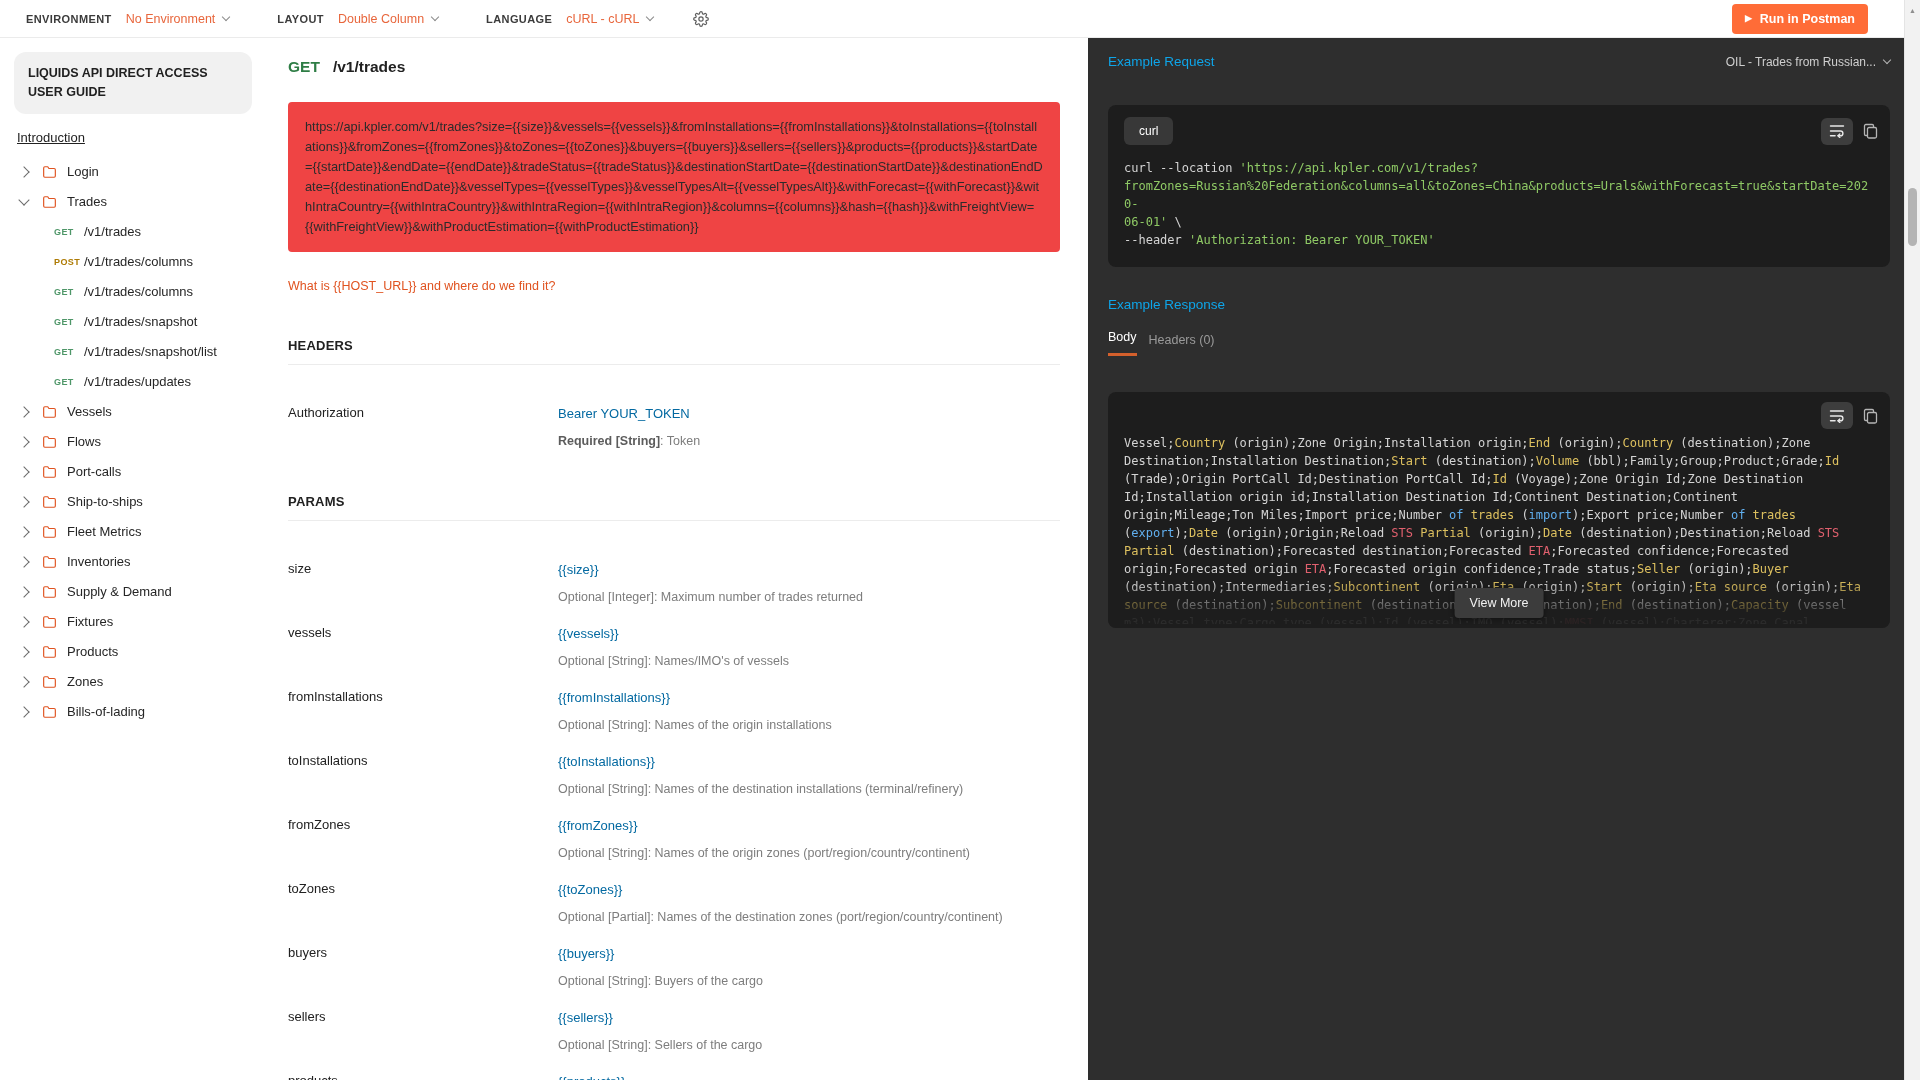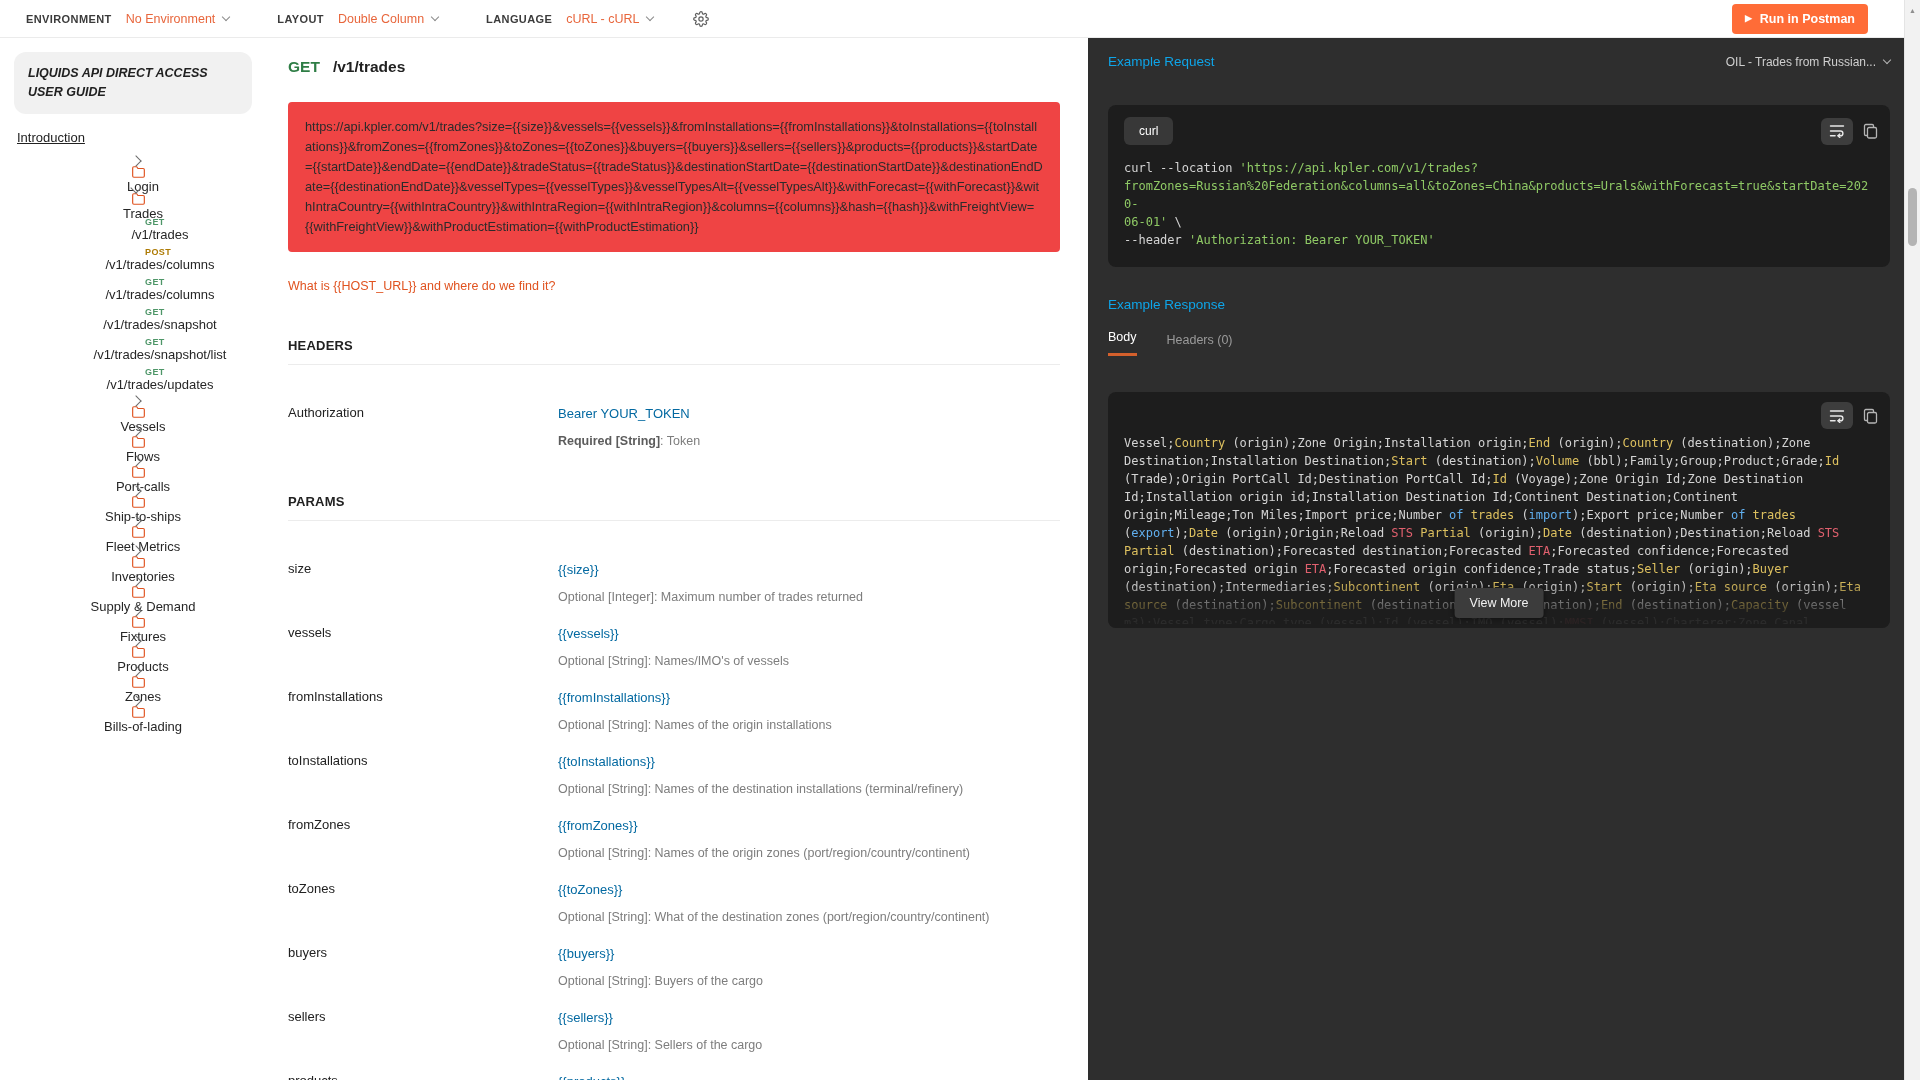--- a/index.html
+++ b/index.html
@@ -20,25 +20,25 @@
              font-family:inherit; font-size:12.5px; font-weight:700; padding:8px 13px; border-radius:4px;
              display:flex; align-items:center; gap:8px; cursor:pointer; }
   .play { font-size:9px; line-height:1; }
 
   
   .content { display:flex; height:1042px; margin-right:16px; }
 
   
   .sidebar { width:266px; flex:0 0 266px; background:#fff; padding-top:14px; overflow:hidden; }
   .sb-title { margin:0 14px; background:#f1f1f1; border-radius:12px; padding:12px 14px;
-              font-size:12.5px; font-weight:700; color:#212121; line-height:1.5;font-style:italic; }
+              font-size:12.5px; font-weight:700; color:#212121; line-height:1.5; }
   .sb-intro { display:inline-block; margin:16px 0 4px 17px; font-size:13px; color:#212121;
               text-decoration:underline; cursor:pointer; }
   .tree { margin-top:8px; }
-  .tree-row { height:30px; display:flex; align-items:center; padding-left:20px; cursor:pointer;flex-direction:column; }
+  .tree-row { height:30px; display:flex; align-items:center; padding-left:20px; cursor:pointer; }
   .chev-s { width:8px; height:8px; border-right:1.5px solid #6b6b6b; border-bottom:1.5px solid #6b6b6b;
             transform:rotate(-45deg); margin-right:14px; flex:0 0 auto; }
   .chev-s.down { transform:rotate(45deg); margin-top:-3px; }
   .folder-ic { margin-right:10px; display:flex; align-items:center; flex:0 0 auto; }
   .tree-label { font-size:13px; color:#262626; white-space:nowrap; }
   .tree-row.req { padding-left:54px; }
   .method { font-size:9px; font-weight:700; letter-spacing:.4px; width:30px; flex:0 0 auto; }
 
   
   .doc { flex:0 0 822px; width:822px; background:#fff; padding:20px 28px 0 22px; overflow:hidden; }
@@ -78,21 +78,21 @@
   #curl-code { padding:14px 16px 18px 16px; }
   .response-block { height:236px; overflow:hidden; }
   .response-block .code-actions { position:absolute; top:10px; right:12px; }
   #response-code { padding:42px 16px 0 16px; height:232px; overflow:hidden; }
   .fade { position:absolute; left:0; right:0; bottom:0; height:48px; border-radius:0 0 8px 8px;
           background:linear-gradient(to bottom, rgba(29,29,29,0), rgba(29,29,29,.92) 80%); }
   .view-more { position:absolute; left:50%; bottom:10px; transform:translateX(-50%);
                background:#3c3c3c; color:#f2f2f2; border:none; font-family:inherit; font-size:12.5px;
                padding:8px 15px; border-radius:4px; cursor:pointer; z-index:2;
                box-shadow:0 1px 5px rgba(0,0,0,.45); }
-  .tabs { display:flex; align-items:flex-end; gap:30px; margin-top:18px; }
+  .tabs { display:flex; align-items:flex-end; gap:12px; margin-top:18px; }
   .tab { font-size:12.5px; padding-bottom:9px; cursor:pointer; color:#9a9a9a; }
   .tab.active { color:#fff; border-bottom:3px solid #d4602c; }
   .response-head { padding-top:30px; }
 
   
   .page-scrollbar { position:absolute; top:0; right:0; width:16px; height:1080px;
                     background:#f2f2f2; border-left:1px solid #e4e4e4; }
   .sb-up { position:absolute; top:7px; left:0; width:100%; text-align:center;
            font-size:7px; color:#8f8f8f; }
   .sb-thumb { position:absolute; top:188px; left:3px; width:9px; height:58px;
@@ -361,21 +361,21 @@
     <div class="kv-right">
       <div class="kv-value">{{fromZones}}</div>
       <div class="kv-desc">Optional [String]: Names of the origin zones (port/region/country/continent)</div>
     </div>
   </div>
 
   <div class="kv-row tight">
     <div class="kv-name">toZones</div>
     <div class="kv-right">
       <div class="kv-value">{{toZones}}</div>
-      <div class="kv-desc">Optional [String]: What of the destination zones (port/region/country/continent)</div>
+      <div class="kv-desc">Optional [Partial]: Names of the destination zones (port/region/country/continent)</div>
     </div>
   </div>
 
   <div class="kv-row tight">
     <div class="kv-name">buyers</div>
     <div class="kv-right">
       <div class="kv-value">{{buyers}}</div>
       <div class="kv-desc">Optional [String]: Buyers of the cargo</div>
     </div>
   </div>

